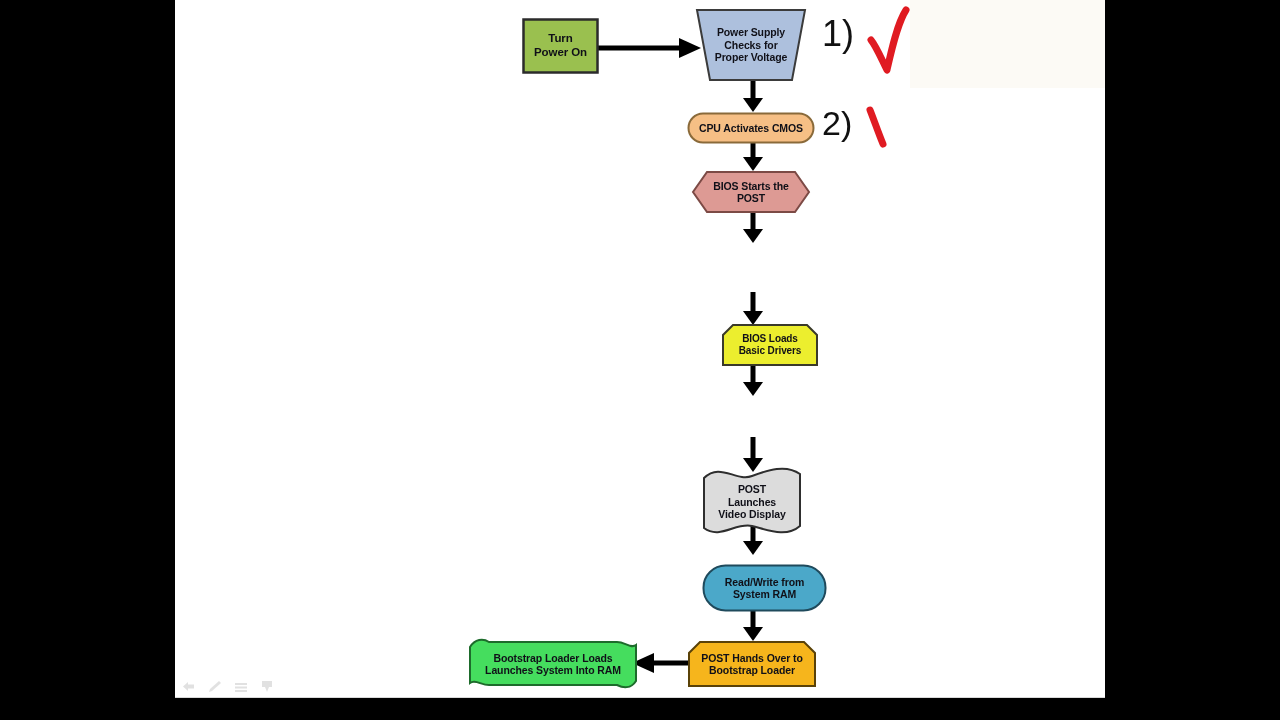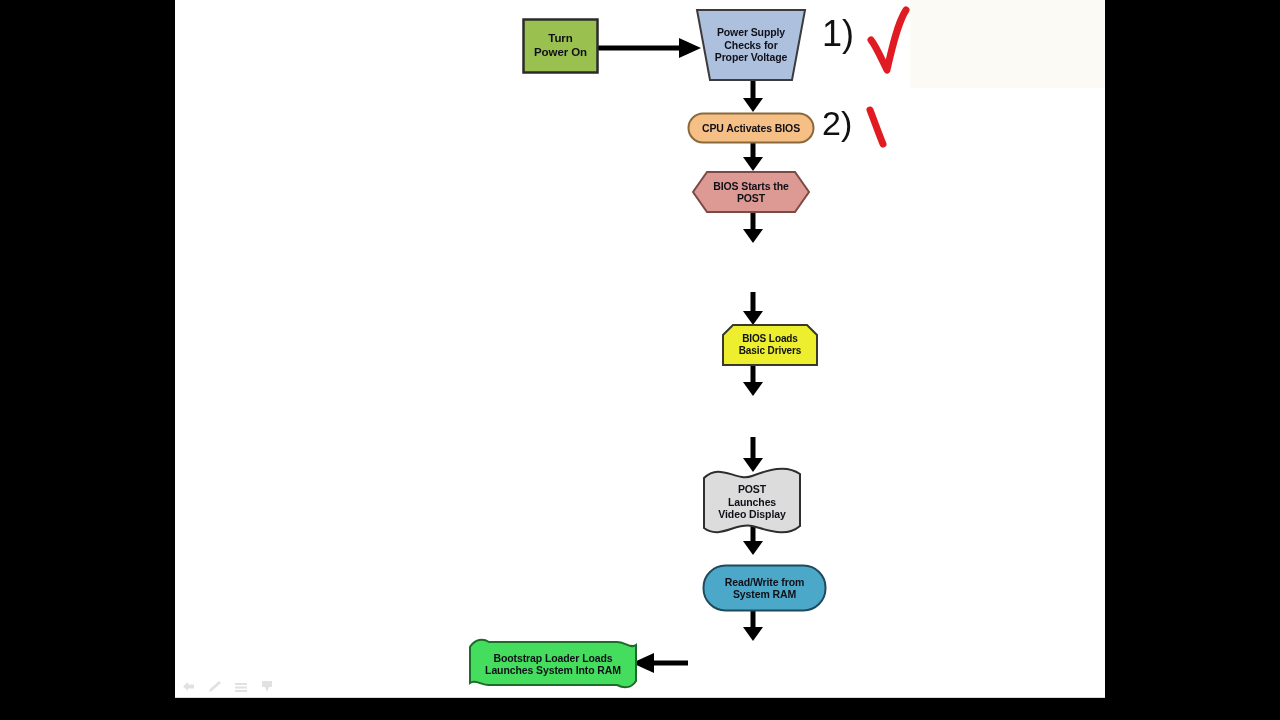--- a/index.html
+++ b/index.html
@@ -205,21 +205,21 @@
         <rect x="1.5" y="1.5" width="74" height="53" fill="#9ac04f" stroke="#2b2b2b" stroke-width="2.5"></rect>
       </svg>
       <span class="lbl">Turn
 Power On</span>
     </div>
 
     <div class="node" style="left:512px; top:112px; width:128px; height:32px; font-size:10.5px;">
       <svg viewBox="0 0 128 32" preserveAspectRatio="none">
         <rect x="1.5" y="1.5" width="125" height="29" rx="14.5" ry="14.5" fill="#f6bf85" stroke="#8a6a3a" stroke-width="2"></rect>
       </svg>
-      <span class="lbl">CPU Activates BIOS</span>
+      <span class="lbl">CPU Activates CMOS</span>
     </div>
 
     <div class="node" style="left:516px; top:170px; width:120px; height:44px; font-size:10.5px;">
       <svg viewBox="0 0 120 44" preserveAspectRatio="none">
         <polygon points="16,2 104,2 118,22 104,42 16,42 2,22" fill="#dd9a94" stroke="#7c4a45" stroke-width="2"></polygon>
       </svg>
       <span class="lbl">BIOS Starts the
 POST</span>
     </div>
 
@@ -243,20 +243,27 @@
     </div>
 
     <div class="node" style="left:527px; top:564px; width:125px; height:48px; font-size:10.5px;">
       <svg viewBox="0 0 125 48" preserveAspectRatio="none">
         <rect x="1.5" y="1.5" width="122" height="45" rx="22" ry="22" fill="#4ba8c9" stroke="#1f4a5c" stroke-width="2"></rect>
       </svg>
       <span class="lbl">Read/Write from
 System RAM</span>
     </div>
 
+    <div class="node" style="left:512px; top:640px; width:130px; height:48px; font-size:10.5px;">
+      <svg viewBox="0 0 130 48" preserveAspectRatio="none">
+        <polygon points="13,2 117,2 128,13 128,46 2,46 2,13" fill="#f6b51c" stroke="#5a4208" stroke-width="2"></polygon>
+      </svg>
+      <span class="lbl">POST Hands Over to
+Bootstrap Loader</span>
+    </div>
 
     <div class="node" style="left:292px; top:639px; width:172px; height:50px; font-size:10.5px;">
       <svg viewBox="0 0 172 50" preserveAspectRatio="none">
         <path d="M3,8 C8,0 16,-1 22,3 L150,3 C158,3 164,10 169,6 L169,42 C164,50 156,49 150,46 L22,46 C14,46 8,40 3,44 Z" fill="#45dd5e" stroke="#1d6b2b" stroke-width="2"></path>
       </svg>
       <span class="lbl">Bootstrap Loader Loads
 Launches System Into RAM</span>
     </div>
 
     <div class="annot-num" style="left:647px; top:16px; font-size:36px; line-height:1;">

